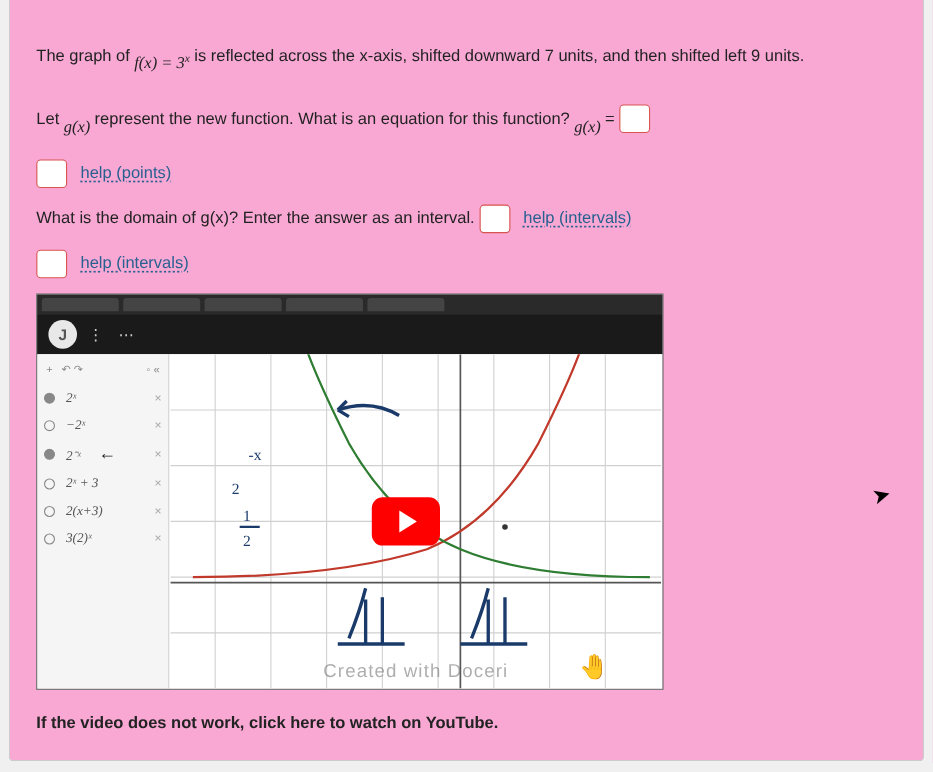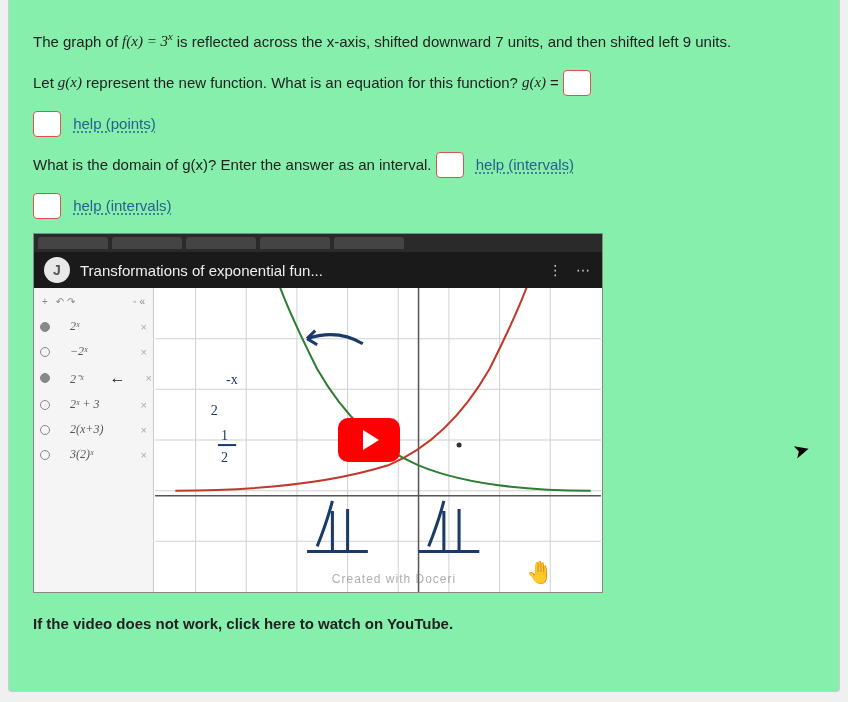--- a/index.html
+++ b/index.html
@@ -5,21 +5,21 @@
     * { box-sizing: border-box; margin: 0; padding: 0; }
     body {
       font-family: Arial, sans-serif;
       background: #f0f0f0;
       width: 848px;
       height: 702px;
       overflow: hidden;
       position: relative;
     }
     .page {
-      background: #86efac;
+      background: #f9a8d4;
       border: 1px solid #ccc;
       border-top: none;
       border-radius: 0 0 4px 4px;
       margin: 0 8px;
       padding: 16px 24px 24px 24px;
       position: relative;
       height: 692px;
     }
     .header-fragment {
       font-size: 12px;
@@ -31,21 +31,21 @@
       padding: 0px 4px;
       letter-spacing: 0.3px;
     }
     .problem-text {
       font-size: 15px;
       color: #222;
       line-height: 1.8;
       margin-top: 12px;
     }
     .line { margin-bottom: 14px; display: flex; align-items: center; flex-wrap: wrap; gap: 4px; }
-    .mathfn { font-style: italic; font-family: 'Times New Roman', serif; }
+    .mathfn { font-style: italic; font-family: 'Times New Roman', serif; margin-top: 17px; }
     .sup { vertical-align: super; font-size: 0.7em; }
     .input-box {
       display: inline-block;
       width: 28px;
       height: 26px;
       border: 1.5px solid #d9534f;
       border-radius: 4px;
       background: #fff;
       vertical-align: middle;
     }
@@ -96,21 +96,21 @@
       display: flex;
     }
     .options-panel {
       width: 120px;
       background: #f5f5f5;
       border-right: 1px solid #ccc;
       padding: 6px 4px;
       font-size: 11px;
       color: #555;
     }
-    .opt-row { display: flex; align-items: center; gap: 20px; margin: 10px 2px; }
+    .opt-row { display: flex; align-items: center; gap: 10px; margin: 10px 2px; }
     .radio { width: 10px; height: 10px; border-radius: 50%; border: 1.5px solid #888; flex-shrink: 0; }
     .radio.sel { background: #888; }
     .opt-math { font-family: 'Times New Roman', serif; font-style: italic; font-size: 12px;}
     .arrow-anno { color: #222; font-weight: bold; margin-left: 6px; font-size: 16px;}
     .toolbar-row { display:flex; gap:8px; padding: 2px 4px; font-size:10px; color:#888; align-items:center;}
     .graph-area {
       flex: 1;
       position: relative;
       background: #fff;
     }
@@ -131,23 +131,22 @@
       border-left: 16px solid #fff;
       border-top: 10px solid transparent;
       border-bottom: 10px solid transparent;
       margin-left: 4px;
     }
     .watermark {
       position: absolute;
       bottom: 6px; left: 50%;
       transform: translateX(-50%);
       color: rgba(120,120,120,0.6);
-      font-size: 12px;
+      font-size: 17px;
       letter-spacing: 1px;
-      margin-left: 16px;
     }
     .hand-icon { position:absolute; right:48px; bottom:6px; font-size:22px; }
     .footer-text {
       font-size: 15px;
       color: #222;
       margin-top: 22px;
       font-weight: bold;
     }
     .yt-link { color: #222; text-decoration: none; }
     .cursor-icon {
@@ -209,21 +208,20 @@
   <div class="video-embed">
     <div class="video-top-tabs">
       <div class="tab-ghost"></div>
       <div class="tab-ghost"></div>
       <div class="tab-ghost"></div>
       <div class="tab-ghost"></div>
       <div class="tab-ghost"></div>
     </div>
     <div class="video-title-bar">
       <div class="avatar">J</div>
-      <div class="video-title">Transformations of exponential fun...</div>
       <div class="video-menu">⋮ &nbsp;⋯</div>
     </div>
     <div class="video-content">
       <div class="options-panel">
         <div class="toolbar-row">
           <span>+</span>
           <span>↶ ↷</span>
           <span style="margin-left:auto">◦ «</span>
         </div>
         <div class="opt-row">

